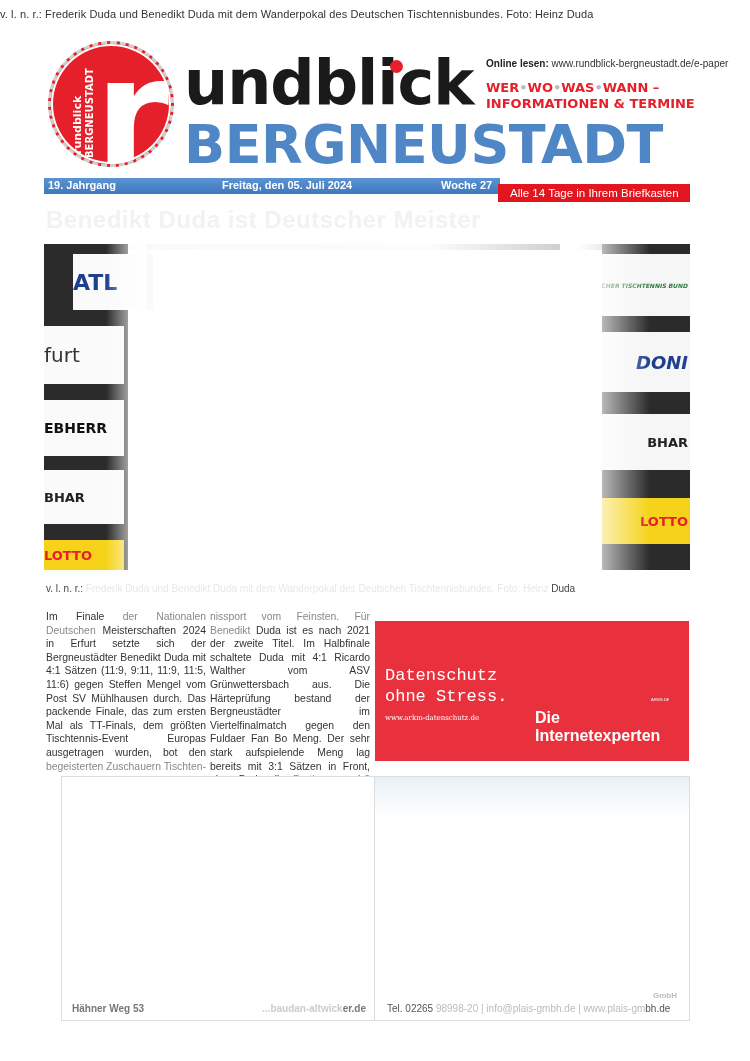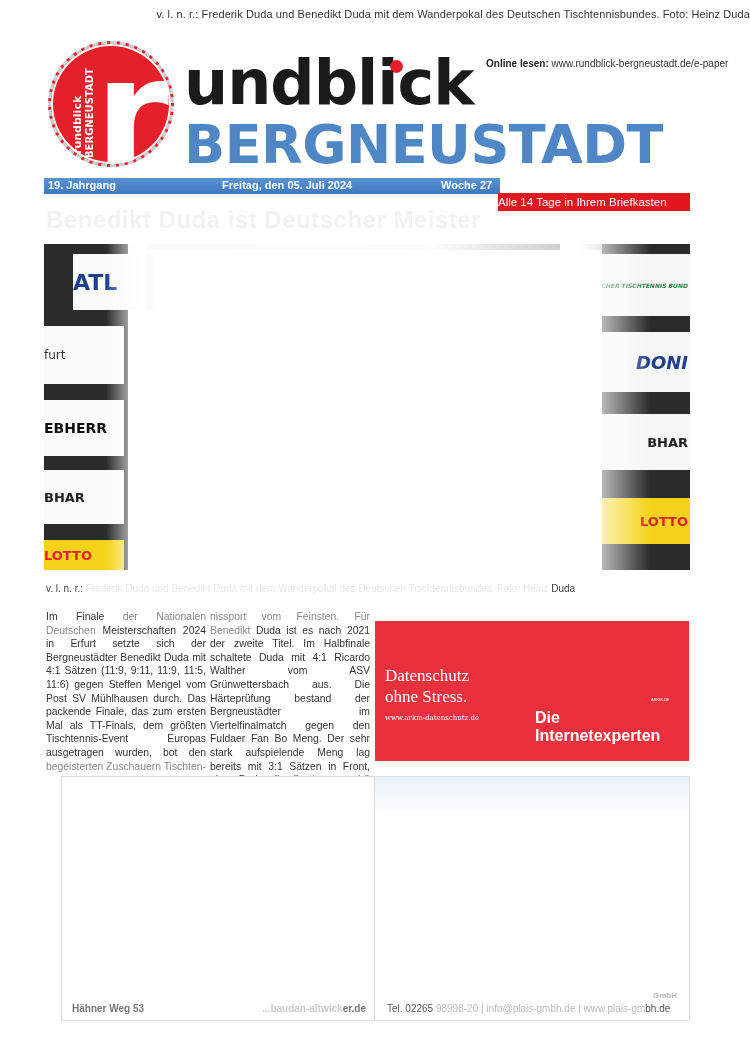--- a/index.html
+++ b/index.html
@@ -1,19 +1,19 @@
 <!DOCTYPE html>
 <html><head>
 <meta charset="utf-8">
 <style>
   * { margin:0; padding:0; box-sizing:border-box; }
   html, body { width:750px; height:1061px; background:#ffffff; overflow:hidden; }
   body { position:relative; font-family:"Liberation Sans", sans-serif; color:#222; }
 
-  .top-caption { position:absolute; top:8px; left:0; width:750px; text-align:right;
+  .top-caption { position:absolute; top:8px; left:0; width:750px; text-align:left;
     font-family:"Liberation Sans", sans-serif; font-size:11px; color:#333; letter-spacing:0.1px; }
 
   
   .logo-circle { position:absolute; left:48px; top:41px; width:126px; height:126px; border-radius:50%;
     background:#e5202a; border:3px dashed #cfcfcf; box-shadow:0 0 0 2px #fff inset; overflow:hidden; }
   .logo-r { position:absolute; left:44px; top:-6px; font-family:"DejaVu Sans", sans-serif; font-weight:bold;
     font-size:150px; line-height:1; color:#fff; letter-spacing:-6px; }
   .logo-vert { position:absolute; left:6px; top:18px; width:60px; height:100px; }
   .logo-vert span { position:absolute; transform-origin:left top; transform:rotate(-90deg); white-space:nowrap;
     color:#fff; font-weight:bold; font-family:"DejaVu Sans", sans-serif; }
@@ -28,22 +28,22 @@
 
   .online { position:absolute; left:486px; top:58px; font-size:10px; color:#333; }
   .online b { color:#222; }
   .tagline { position:absolute; left:486px; top:80px; font-family:"DejaVu Sans", sans-serif; font-weight:bold;
     font-size:13px; line-height:16px; color:#e5202a; }
   .tagline .dot { color:#bbb; }
 
   .info-bar { position:absolute; left:44px; top:178px; width:456px; height:16px;
     background:linear-gradient(#5b94d3,#3e78bc); color:#fff; font-size:11px; font-weight:bold;text-align:right; }
   .info-bar span { position:absolute; top:1px; }
-  .red-badge { position:absolute; left:498px; top:193px; width:192px; height:18px; background:#e3151f;
-    color:#fff; font-size:11.5px; line-height:18px; padding-left:0; }
+  .red-badge { position:absolute; left:498px; top:184px; width:192px; height:18px; background:#e3151f;
+    color:#fff; font-size:11.5px; line-height:18px; padding-left:12px; }
 
   .headline { position:absolute; left:46px; top:206px; font-size:24px; font-weight:bold; color:#f2f2f2;
     letter-spacing:0.5px; white-space:nowrap; }
 
   
   .photo { position:absolute; left:44px; top:244px; width:646px; height:326px; background:#fff; overflow:hidden; }
   .photo-top { position:absolute; left:0; top:0; width:646px; height:6px; background:linear-gradient(90deg,#eee,#f8f8f8 60%,#333 95%); opacity:.4; }
   .boards-left { position:absolute; left:0; top:0; width:84px; height:326px; background:#2b2b2b; }
   .board { position:absolute; left:0; width:80px; background:#fafafa; display:flex; align-items:center;
     font-weight:bold; font-family:"DejaVu Sans", sans-serif; overflow:hidden; white-space:nowrap; }
@@ -57,21 +57,21 @@
   .photo-caption .faded { color:#e8e8e8; }
 
   
   .col { position:absolute; top:610px; width:160px; font-size:10.4px; line-height:13.6px; color:#333; text-align:justify; }
   .col1 { left:46px; }
   .col2 { left:210px; }
   .col .light { color:#888; }
 
   
   .ad-arkm { position:absolute; left:375px; top:621px; width:314px; height:140px; background:#e8313d; color:#fff; }
-  .ad-arkm .l1 { position:absolute; left:10px; top:44px; font-family:Liberation Serif, serif; font-size:17px; line-height:21px; }
+  .ad-arkm .l1 { position:absolute; left:10px; top:44px; font-family:Liberation Mono, monospace; font-size:17px; line-height:21px; }
   .ad-arkm .url { position:absolute; left:10px; top:93px; font-family:"DejaVu Serif", serif; font-size:7px; }
   .ad-arkm .logo { position:absolute; left:160px; top:44px; font-family:"DejaVu Sans", sans-serif; font-size:38px; letter-spacing:5px; line-height:40px; }
   .ad-arkm .sub { position:absolute; left:160px; top:88px; font-weight:bold; font-size:16px; }
   .ad-arkm .tiny { position:absolute; left:276px; top:76px; font-size:4px; }
 
   
   .ad-box { position:absolute; top:776px; width:316px; height:245px; border:1px solid #ddd; background:#fff;padding-left:6px; }
   .ad-left { left:45px;margin-left:16px; }
   .ad-right { left:374px; background:linear-gradient(#e8f1f8 0px,#fff 40px); }
   .ad-foot { position:absolute; bottom:6px; left:10px; right:10px; font-size:10px; font-weight:bold; color:#ccc; white-space:nowrap; }
@@ -96,37 +96,41 @@
   </div>
   <div class="brand-top">undblick</div>
   <div class="brand-dot"></div>
   <div class="brand-bottom">BERGNEUSTADT</div>
 
   <div class="online">
     <b>Online lesen:</b>
     <span>www.rundblick-bergneustadt.de/e-paper</span>
   </div>
   <div class="tagline">
+    <div>
+      <span>WER</span><span class="dot">•</span><span>WO</span><span class="dot">•</span><span>WAS</span><span class="dot">•</span><span>WANN –</span>
+    </div>
+    <div>INFORMATIONEN &amp; TERMINE</div>
   </div>
 
   <div class="info-bar">
     <span style="left:4px">19. Jahrgang</span>
     <span style="left:178px">Freitag, den 05. Juli 2024</span>
     <span style="left:397px">Woche 27</span>
   </div>
   <div class="red-badge">Alle 14 Tage in Ihrem Briefkasten</div>
 </header>
 
 <h1 class="headline">Benedikt Duda ist Deutscher Meister</h1>
 
 <div class="photo">
   <div class="photo-top"></div>
   <div class="boards-left">
     <div class="board" style="top:10px;height:56px;color:#1f3f8f;font-size:22px;margin-left:29px;">ATL</div>
-    <div class="board" style="top:82px;height:58px;color:#333;font-size:12px;font-weight:normal;">furt</div>
+    <div class="board" style="top:82px;height:58px;color:#333;font-size:20px;font-weight:normal;">furt</div>
     <div class="board" style="top:156px;height:56px;color:#111;font-size:14px;">EBHERR</div>
     <div class="board" style="top:226px;height:54px;color:#222;font-size:13px;">BHAR</div>
     <div class="board" style="top:296px;height:30px;background:#f6d31a;color:#e5202a;font-size:13px;">LOTTO</div>
   </div>
   <div class="fade-left"></div>
   <div class="boards-right">
     <div class="board-r" style="top:10px;height:62px;color:#2a7a3a;font-size:6px;font-style:italic;">DEUTSCHER TISCHTENNIS BUND</div>
     <div class="board-r" style="top:88px;height:60px;color:#1f3f8f;font-size:18px;font-style:italic;">DONI</div>
     <div class="board-r" style="top:170px;height:56px;color:#222;font-size:13px;">BHAR</div>
     <div class="board-r" style="top:254px;height:46px;background:#f6d31a;color:#e5202a;font-size:13px;">LOTTO</div>

